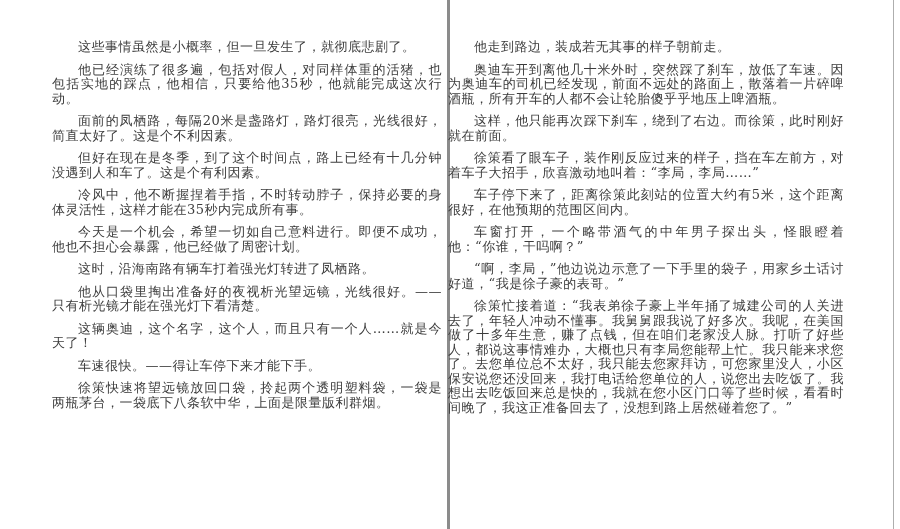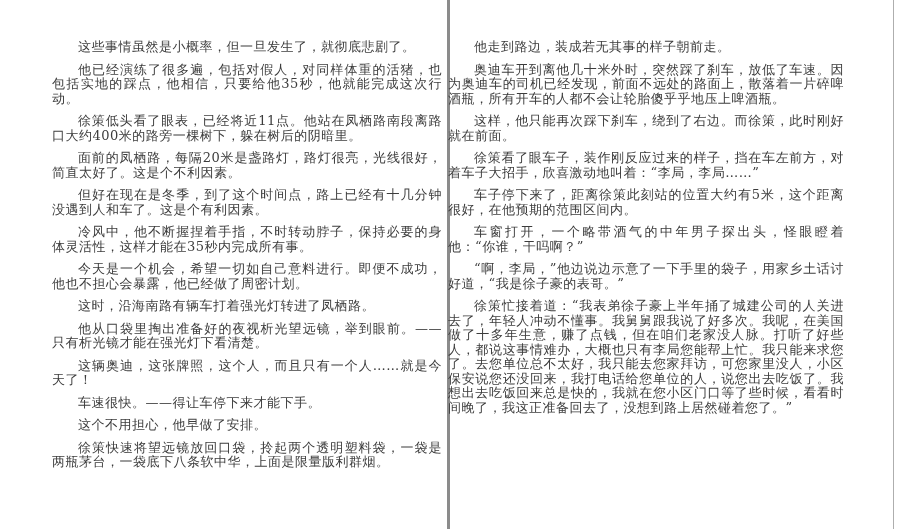--- a/index.html
+++ b/index.html
@@ -56,30 +56,28 @@
     background: var(--edge);
   }
 </style>
 </head>
 <body>
 
 <div class="spread">
   <div class="page page-left">
       <p class="para">这些事情虽然是小概率，但一旦发生了，就彻底悲剧了。</p>
       <p class="para">他已经演练了很多遍，包括对假人，对同样体重的活猪，也包括实地的踩点，他相信，只要给他35秒，他就能完成这次行动。</p>
-      <p class="para">徐策低头看了眼表，已经将近11点。他站在凤栖路南段离路口大约400米的路旁一棵树下，躲在树后的阴暗里。</p>
       <p class="para">面前的凤栖路，每隔20米是盏路灯，路灯很亮，光线很好，简直太好了。这是个不利因素。</p>
       <p class="para">但好在现在是冬季，到了这个时间点，路上已经有十几分钟没遇到人和车了。这是个有利因素。</p>
       <p class="para">冷风中，他不断握捏着手指，不时转动脖子，保持必要的身体灵活性，这样才能在35秒内完成所有事。</p>
       <p class="para">今天是一个机会，希望一切如自己意料进行。即便不成功，他也不担心会暴露，他已经做了周密计划。</p>
       <p class="para">这时，沿海南路有辆车打着强光灯转进了凤栖路。</p>
-      <p class="para">他从口袋里掏出准备好的夜视析光望远镜，举到眼前。——只有析光镜才能在强光灯下看清楚。</p>
-      <p class="para">这辆奥迪，这张牌照，这个人，而且只有一个人……就是今天了！</p>
+      <p class="para">他从口袋里掏出准备好的夜视析光望远镜，光线很好。——只有析光镜才能在强光灯下看清楚。</p>
+      <p class="para">这辆奥迪，这个名字，这个人，而且只有一个人……就是今天了！</p>
       <p class="para">车速很快。——得让车停下来才能下手。</p>
-      <p class="para">这个不用担心，他早做了安排。</p>
       <p class="para">徐策快速将望远镜放回口袋，拎起两个透明塑料袋，一袋是两瓶茅台，一袋底下八条软中华，上面是限量版利群烟。</p>
     </div>
 
   <div class="divider"></div>
 
   <div class="page page-right">
       <p class="para">他走到路边，装成若无其事的样子朝前走。</p>
       <p class="para">奥迪车开到离他几十米外时，突然踩了刹车，放低了车速。因为奥迪车的司机已经发现，前面不远处的路面上，散落着一片碎啤酒瓶，所有开车的人都不会让轮胎傻乎乎地压上啤酒瓶。</p>
       <p class="para">这样，他只能再次踩下刹车，绕到了右边。而徐策，此时刚好就在前面。</p>
       <p class="para">徐策看了眼车子，装作刚反应过来的样子，挡在车左前方，对着车子大招手，欣喜激动地叫着：“李局，李局……”</p>

